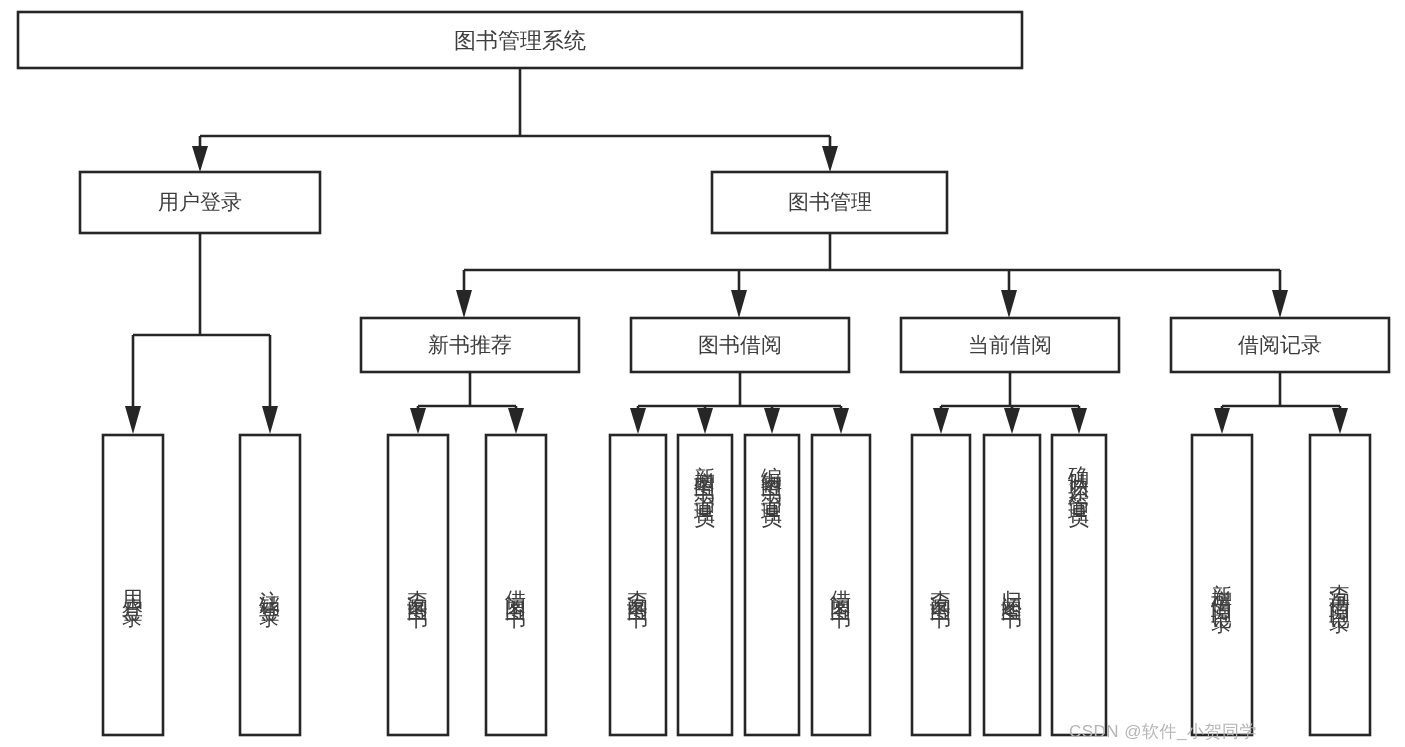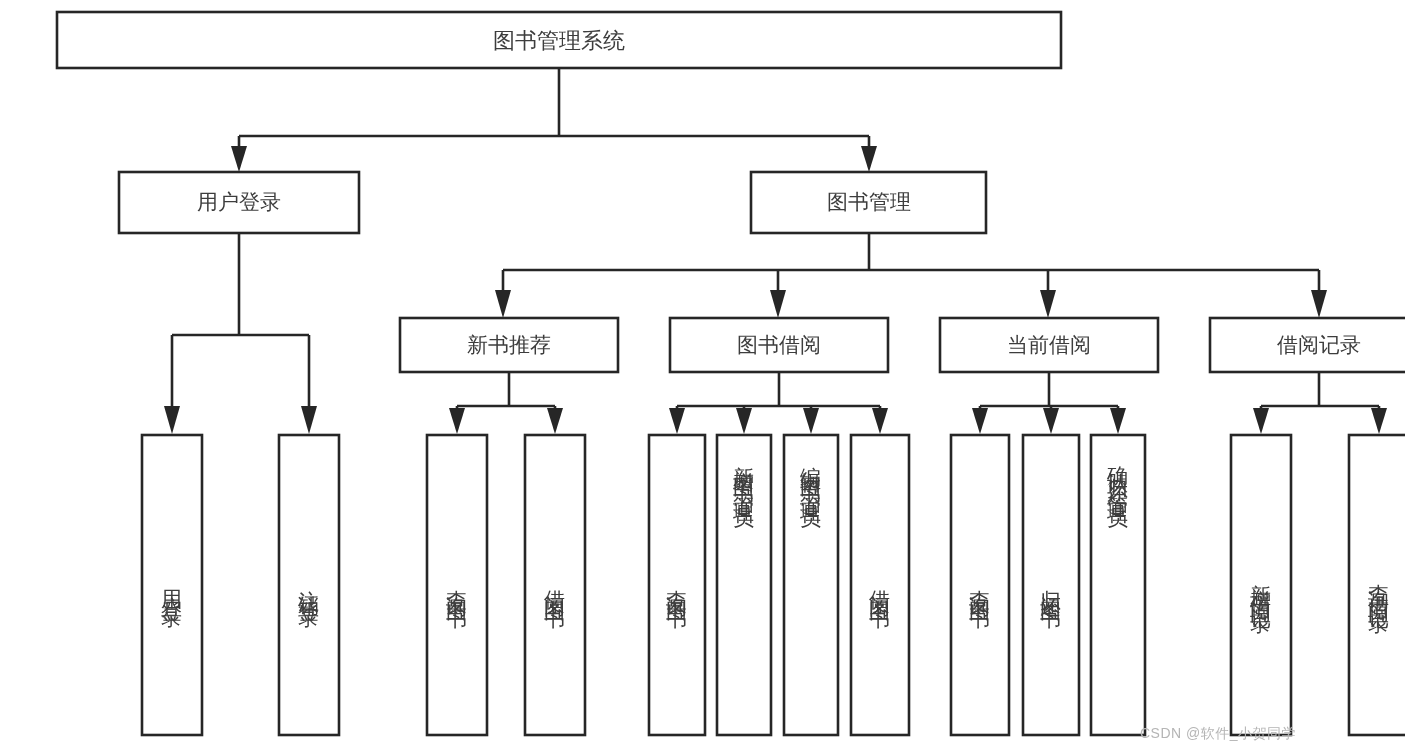--- a/index.html
+++ b/index.html
@@ -11,21 +11,20 @@
     width: 1405px;
     height: 747px;
     overflow: hidden;
     font-family: "Liberation Sans", "DejaVu Sans", sans-serif;
   }
   #diagram-root {
     position: relative;
     width: 1265px;
     height: 747px;
     background: #ffffff;
-    margin-left: 39px;
   }
   svg#tree-svg {
     position: absolute;
     top: 0;
     left: 0;
     width: 1405px;
     height: 747px;
   }
   .node-rect {
     fill: #ffffff;
@@ -71,21 +70,21 @@
     align-items: center;
     justify-content: center;
     white-space: nowrap;
     pointer-events: none;
   }
   .watermark {
     position: absolute;
     right: 8px;
     bottom: 4px;
     font-family: "Liberation Sans", "DejaVu Sans", sans-serif;
-    font-size: 14px;
+    font-size: 17px;
     color: #b5b5b5;
     white-space: nowrap;
     letter-spacing: 0.5px;
   }
 </style>
 </head>
 <body>
 
 <div id="diagram-root">
 

